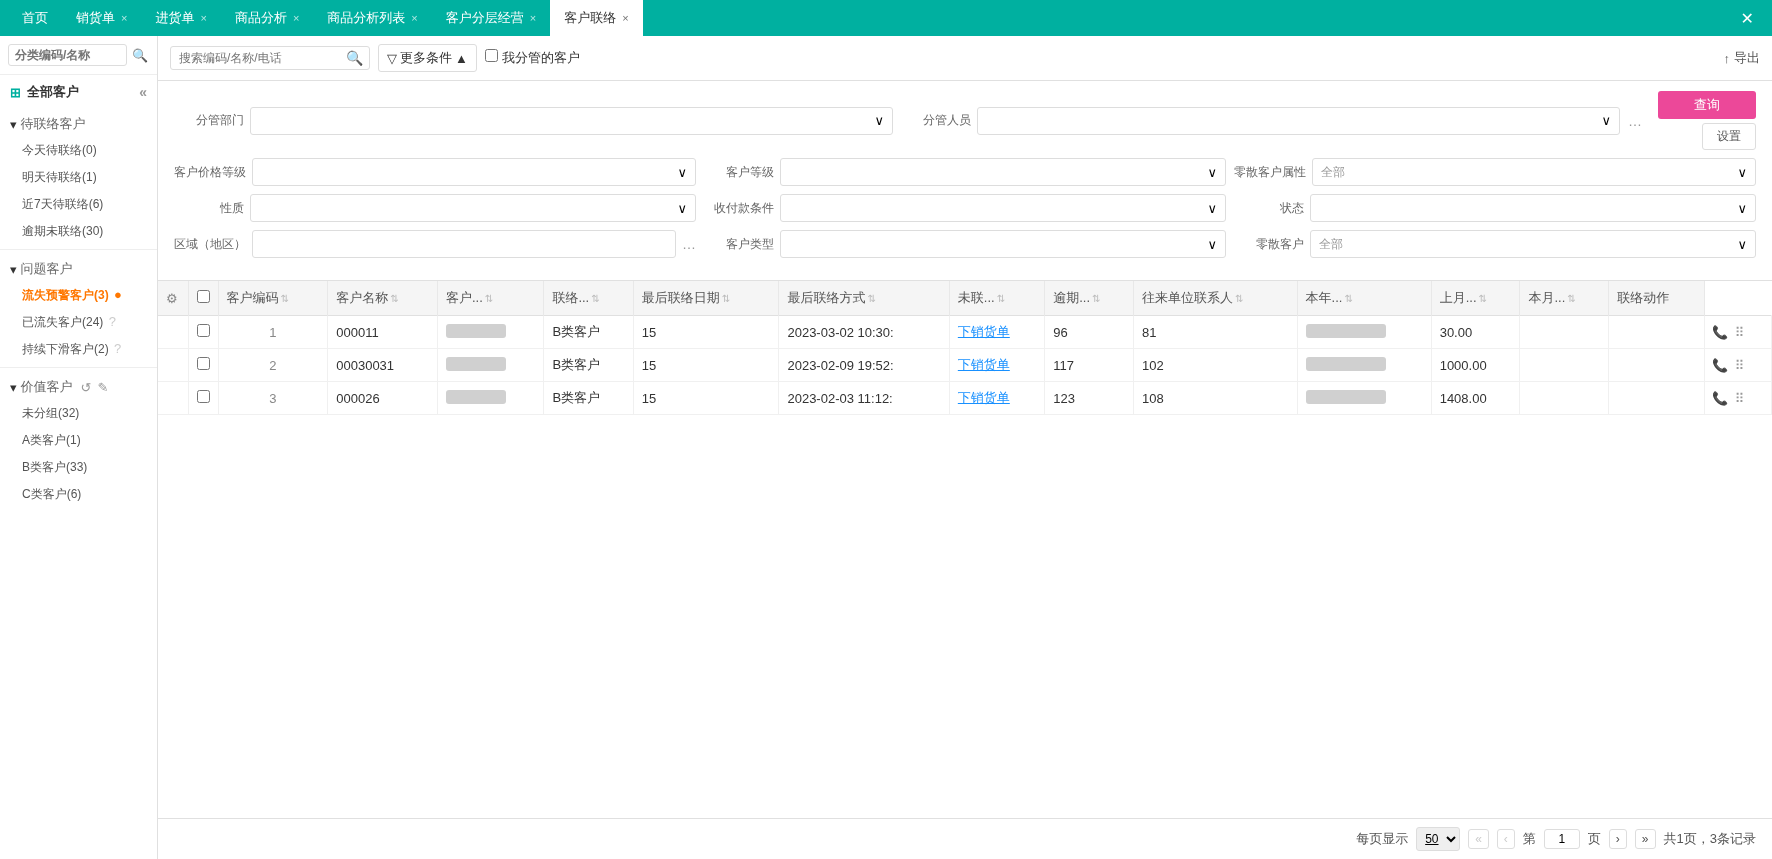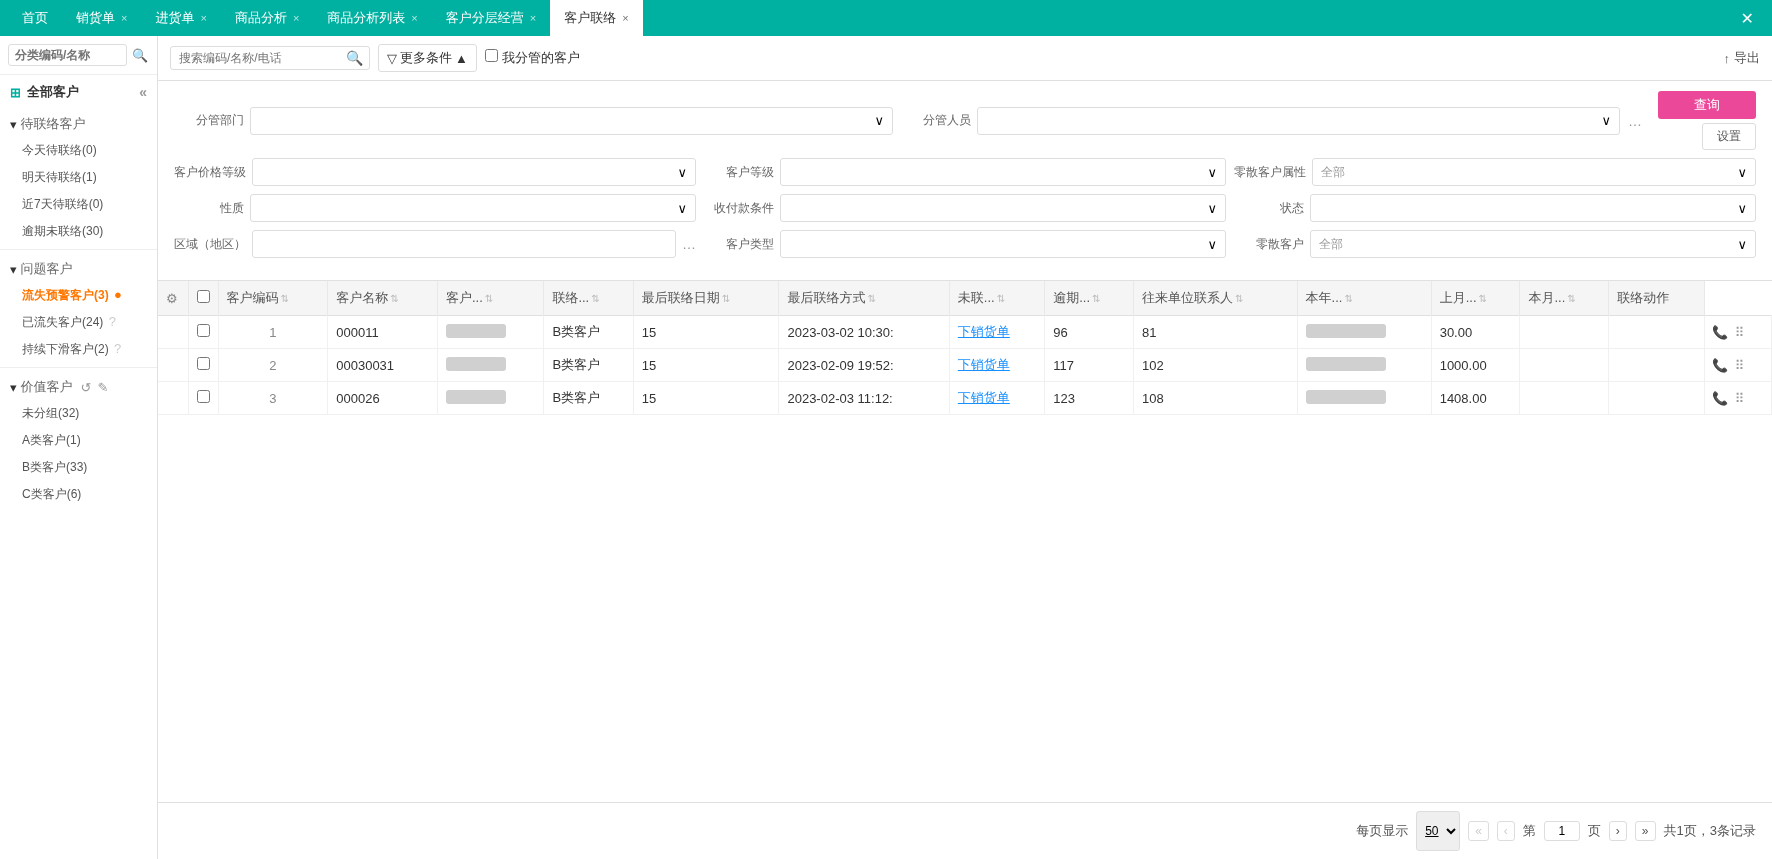--- a/index.html
+++ b/index.html
@@ -367,21 +367,21 @@
       display: flex;
       align-items: center;
       justify-content: flex-end;
       gap: 8px;
       font-size: 12px;
       color: #555;
     }
     .page-size-select {
       border: 1px solid #ddd;
       border-radius: 3px;
-      padding: 11px 4px;
+      padding: 3px 4px;
       font-size: 12px;
       text-decoration: underline;
     }
     .page-btn {
       border: 1px solid #ddd;
       background: white;
       border-radius: 3px;
       padding: 2px 6px;
       cursor: pointer;
       color: #555;
@@ -451,21 +451,21 @@
         </div>
         <span style="color:#999;font-size:14px;">«</span>
       </div>
 
       <div class="sidebar-section-title">
         <span style="color:#333;">▾</span>
         <span>待联络客户</span>
       </div>
       <div class="sidebar-item">今天待联络(0)</div>
       <div class="sidebar-item">明天待联络(1)</div>
-      <div class="sidebar-item">近7天待联络(0)</div>
+      <div class="sidebar-item">近7天待联络(6)</div>
       <div class="sidebar-item">逾期未联络(30)</div>
 
       <div class="sidebar-divider"></div>
 
       <div class="sidebar-section-title">
         <span style="color:#333;">▾</span>
         <span>问题客户</span>
       </div>
       <div class="sidebar-item active">
         流失预警客户(3) <span style="color:#ff7700;margin-left:2px;">●</span>

